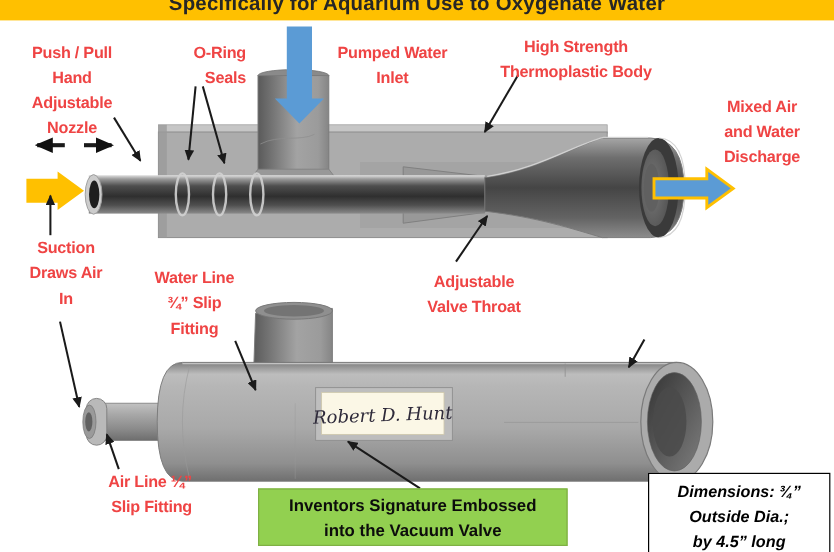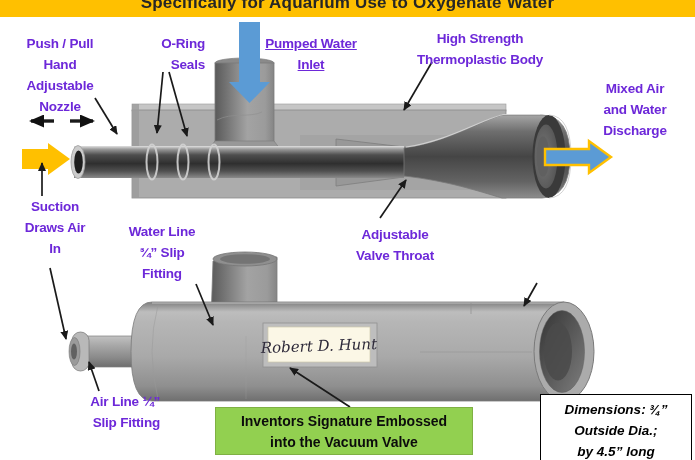--- a/index.html
+++ b/index.html
@@ -3,21 +3,21 @@
 <meta charset="utf-8">
 <style>
   html,body{margin:0;padding:0;background:#fff;}
   .stage{position:relative;width:695px;height:460px;overflow:hidden;background:#ffffff;
          font-family:"Liberation Sans",sans-serif;}
   .banner{position:absolute;left:0;top:0;width:695px;height:17px;overflow:visible;}
   .banner-text{position:absolute;left:0;right:0;top:-7px;text-align:center;font-weight:bold;
          font-size:17px;color:#262626;letter-spacing:.2px;white-space:nowrap;}
   svg.art{position:absolute;left:0;top:0;}
   .lbl{position:absolute;text-align:center;font-weight:bold;font-size:13.5px;line-height:21px;
-       color:#6d28d9;white-space:pre-line;letter-spacing:-0.2px;}
+       color:#ef4444;white-space:pre-line;letter-spacing:-0.2px;}
   .green-box{position:absolute;left:215px;top:407px;width:258px;height:48px;
        border:1px solid #7fb044;text-align:center;padding-top:3px;box-sizing:border-box;}
   .green-box span{font-weight:bold;font-size:14px;line-height:21px;color:#0c0c0c;white-space:pre-line;}
   .dim-box{position:absolute;left:540px;top:394px;width:152px;height:72px;background:#fff;
        border:1.6px solid #000;text-align:center;padding-top:4px;box-sizing:border-box;}
   .dim-box span{font-style:italic;font-weight:bold;font-size:13.5px;line-height:21px;color:#000;white-space:pre-line;}
   .sig{font-family:"DejaVu Serif",serif;font-style:italic;font-size:15px;}
 </style>
 </head>
 <body>
@@ -169,21 +169,21 @@
       <line x1="350" y1="407" x2="290" y2="368" marker-end="url(#ah)"></line>
     </g>
   </svg>
 
   <div class="lbl" style="left:9px;top:33px;width:102px;">Push / Pull
 Hand
 Adjustable
 Nozzle</div>
   <div class="lbl" style="left:125px;top:33px;width:80px;text-align:right;">O-Ring
 Seals</div>
-  <div class="lbl" style="left:256px;top:33px;width:110px;text-decoration:underline;">Pumped Water
+  <div class="lbl" style="left:272px;top:33px;width:110px;">Pumped Water
 Inlet</div>
   <div class="lbl" style="left:400px;top:28px;width:160px;">High Strength
 Thermoplastic Body</div>
   <div class="lbl" style="left:583px;top:78px;width:104px;">Mixed Air
 and Water
 Discharge</div>
   <div class="lbl" style="left:6px;top:196px;width:98px;">Suction
 Draws Air
 In</div>
   <div class="lbl" style="left:113px;top:221px;width:98px;">Water Line

